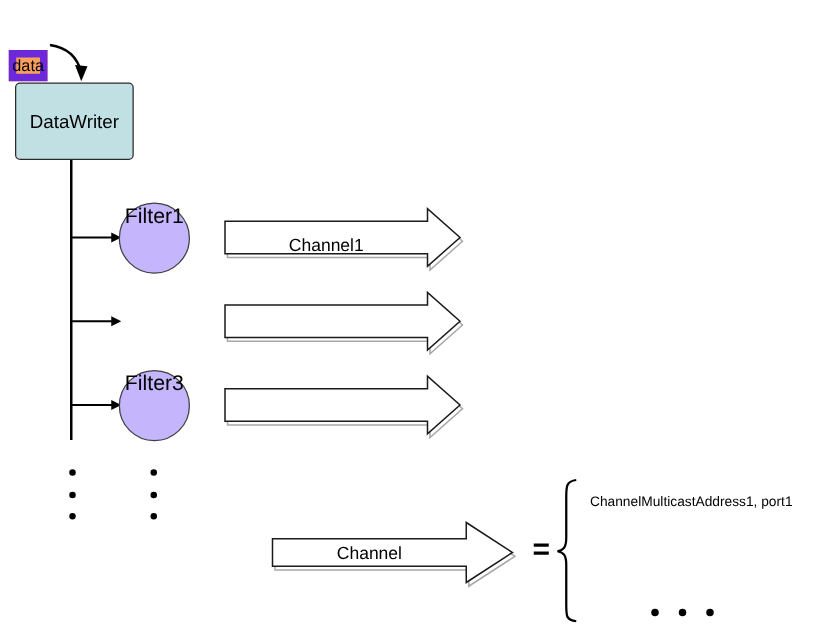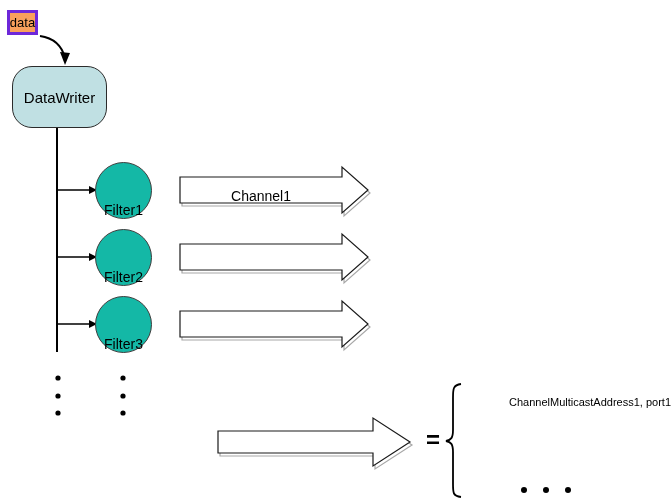--- a/index.html
+++ b/index.html
@@ -3,45 +3,45 @@
 <meta charset="utf-8">
 <style>
   html,body{margin:0;padding:0;background:#fff;}
   #canvas{
     position:relative;width:672px;height:504px;background:#ffffff;
     font-family:"Liberation Sans",sans-serif;color:#000;overflow:hidden;
   }
   #shape-layer{position:absolute;left:0;top:0;width:672px;height:504px;}
   .label{position:absolute;display:flex;align-items:center;justify-content:center;}
   .data-box{
-    position:absolute;left:7px;top:10px;width:31px;height:25px;
-    background:#F9A05C;border:3px solid #6d28d9;box-sizing:border-box;
+    position:absolute;left:7px;top:40px;width:31px;height:25px;
+    background:#F9A05C;border:6px solid #6d28d9;box-sizing:border-box;
     font-size:13px;display:flex;align-items:center;justify-content:center;
   }
   .writer-box{
     position:absolute;left:12px;top:66px;width:95px;height:62px;
-    background:#C0E0E3;border:1.5px solid #2b2b2b;border-radius:20px;
+    background:#C0E0E3;border:1.5px solid #2b2b2b;border-radius:4px;
     box-sizing:border-box;font-size:15px;display:flex;align-items:center;justify-content:center;
   }
   .filter-circle{
     position:absolute;left:95px;width:57px;height:57px;border-radius:50%;
-    background:#14b8a6;border:1.5px solid #3f3f3f;box-sizing:border-box;
-    font-size:14px;display:flex;align-items:flex-end;justify-content:center;
+    background:#c4b5fd;border:1.5px solid #3f3f3f;box-sizing:border-box;
+    font-size:17px;display:flex;align-items:flex-start;justify-content:center;
   }
   .filter-1{top:162px;}
   .filter-2{top:229px;}
   .filter-3{top:296px;}
   .channel-label{left:180px;width:162px;height:36px;font-size:14px;}
   .channel-label-1{top:178px;}
   .channel-label-2{top:245px;}
   .channel-label-3{top:312px;}
   .channel-label-bottom{left:218px;top:431px;width:155px;height:22px;font-size:14px;}
   .equals{left:418px;top:425px;width:30px;height:30px;font-size:24px;font-weight:bold;}
   .addr{position:absolute;left:472px;height:14px;font-size:11px;white-space:nowrap;display:flex;align-items:center;}
-  .addr-1{top:395px;margin-left:37px;}
+  .addr-1{top:395px;}
   .addr-2{top:423px;}
   .addr-3{top:451px;}
 </style>
 </head>
 <body>
 
 <div id="canvas">
 
   <svg id="shape-layer" viewBox="0 0 672 504" xmlns="http://www.w3.org/2000/svg">
 
@@ -108,26 +108,24 @@
     <span>data</span>
   </div>
 
   <div class="writer-box">
     <span>DataWriter</span>
   </div>
 
   <div class="filter-circle filter-1">
     <span>Filter1</span>
   </div>
-  <div class="filter-circle filter-2">
-    <span>Filter2</span>
-  </div>
   <div class="filter-circle filter-3">
     <span>Filter3</span>
   </div>
 
   <div class="label channel-label channel-label-1">Channel1</div>
 
+  <div class="label channel-label-bottom">Channel</div>
   <div class="label equals">=</div>
 
   <div class="addr addr-1">ChannelMulticastAddress1, port1</div>
 
 </div>
 
 </body></html>

